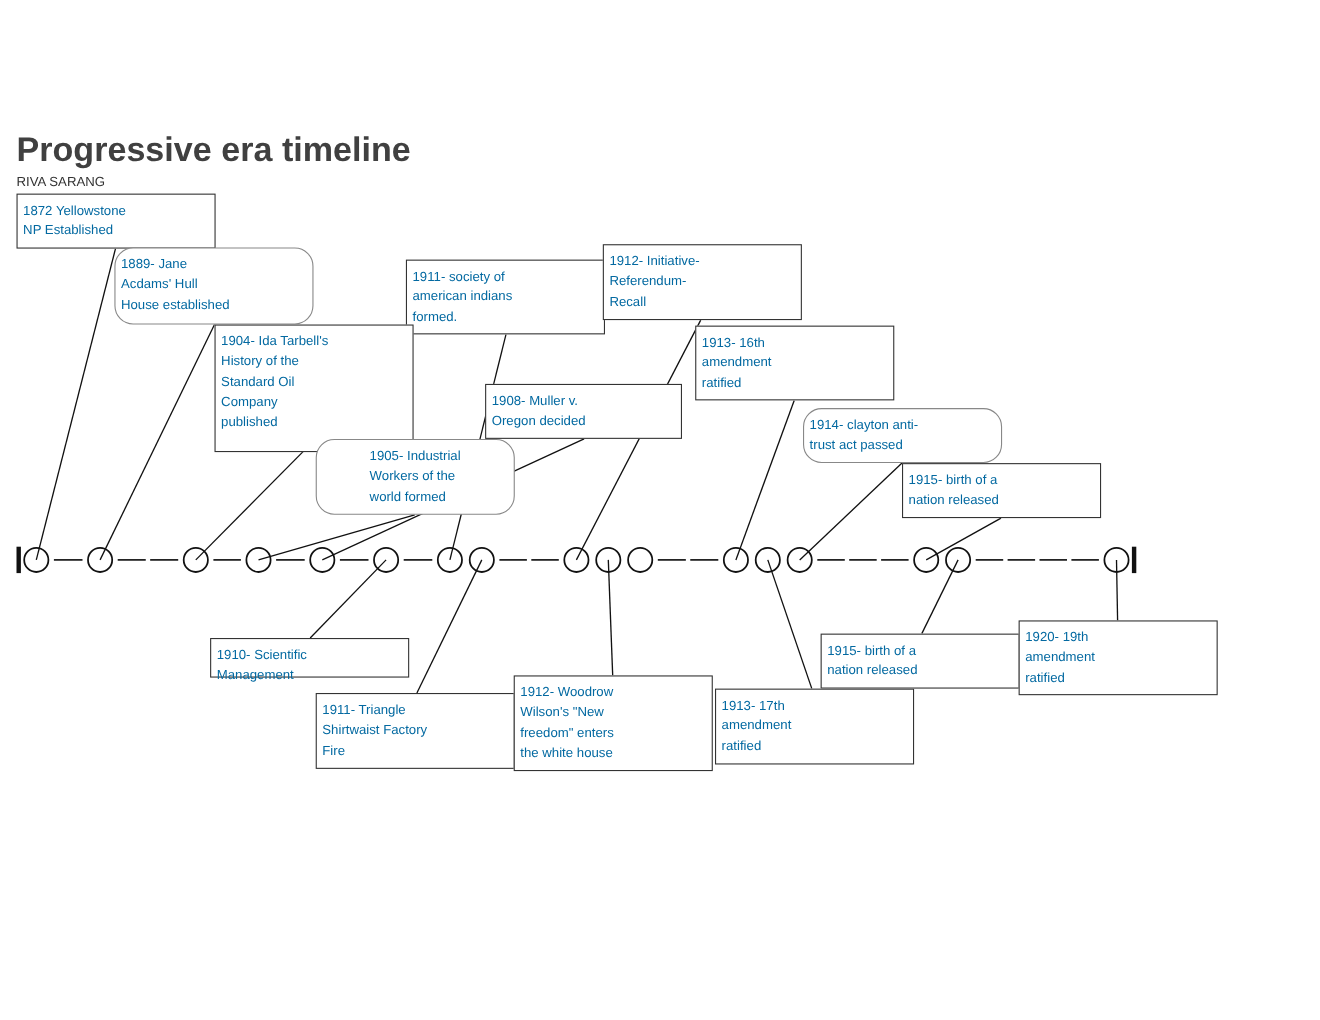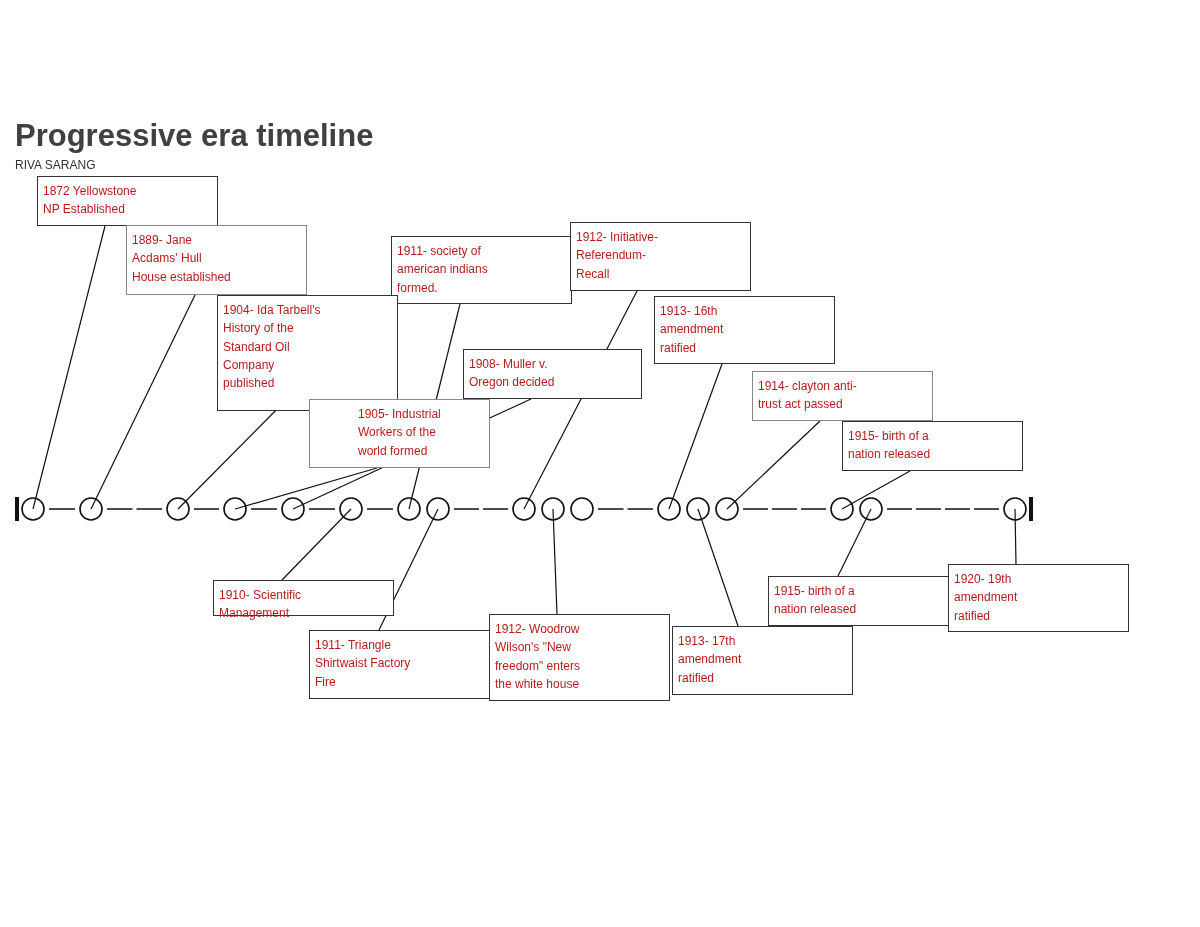--- a/index.html
+++ b/index.html
@@ -4,22 +4,22 @@
 <style>
   html, body { margin: 0; padding: 0; background: #ffffff; }
   body { width: 1200px; height: 927px; position: relative; overflow: hidden;
          font-family: "Liberation Sans", "DejaVu Sans", sans-serif; color: #222; }
   .title { position: absolute; left: 15px; top: 118px; font-size: 31px; font-weight: bold;
            color: #404040; letter-spacing: 0px; margin: 0; }
   .author { position: absolute; left: 15px; top: 158px; font-size: 12px; color: #333; }
   svg.wires { position: absolute; left: 0; top: 0; width: 1200px; height: 927px; }
   .box { position: absolute; background: #ffffff; border: 1px solid #333;
          box-sizing: border-box; padding: 5px 5px 0 5px; font-size: 12px;
-         line-height: 18.3px; color: #b91c1c; white-space: pre-line; margin-left: 22px; }
-  .box.light { border-color: #888; }
+         line-height: 18.3px; color: #0369a1; white-space: pre-line; }
+  .box.light { border-color: #888; border-radius: 17px; }
 </style>
 </head>
 <body>
 
 <h1 class="title">Progressive era timeline</h1>
 <div class="author">RIVA SARANG</div>
 
 <svg class="wires" xmlns="http://www.w3.org/2000/svg">
   <g id="connectors">
       <line x1="33" y1="509" x2="105" y2="226" stroke="#111111" stroke-width="1.2"></line>

